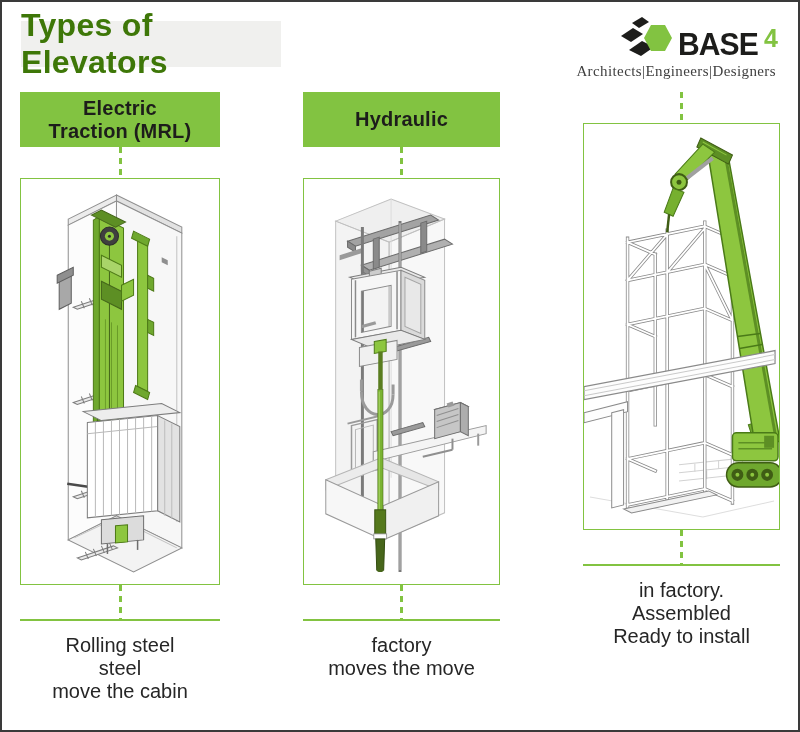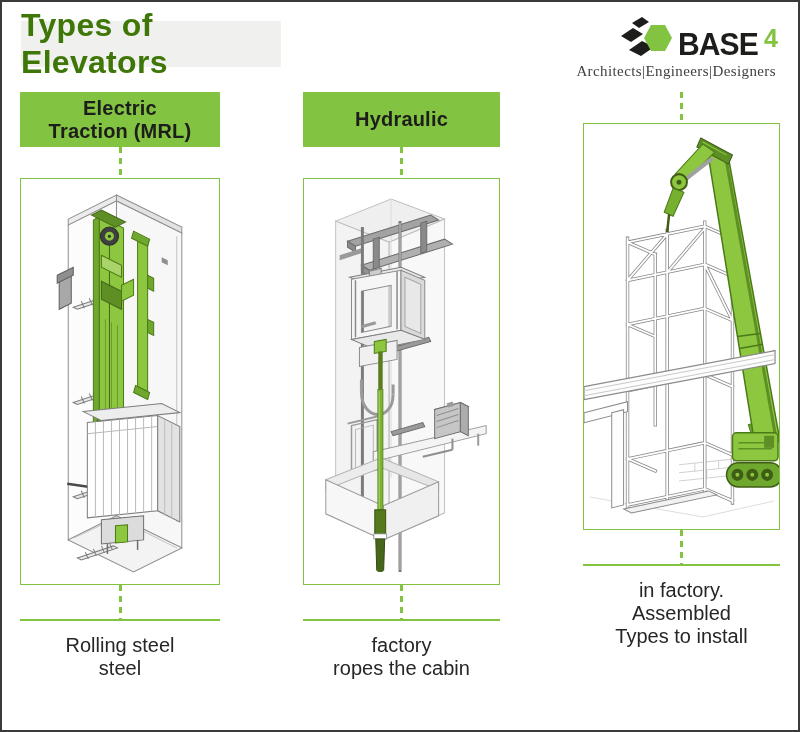--- a/index.html
+++ b/index.html
@@ -152,20 +152,21 @@
         <polygon points="94,346 106,345 106,362 94,363" fill="#8dc63f" stroke="#4d7a16" stroke-width="1"></polygon>
         <line x1="86" y1="364" x2="86" y2="374" stroke="#6e6e6e" stroke-width="1.5"></line>
         <line x1="116" y1="360" x2="116" y2="370" stroke="#6e6e6e" stroke-width="1.5"></line>
       </svg>
     </div>
     <div class="connector bottom"></div>
     <div class="divider"></div>
     <div class="caption">
       <span>Rolling steel</span>
       <span>steel</span>
+      <span>move the cabin</span>
     </div>
   </div>
 
   <div class="col col2">
     <div class="col-header">
       <span>Hydraulic</span>
     </div>
     <div class="connector"></div>
     <div class="illus-box">
       <svg viewBox="0 0 197 404" preserveAspectRatio="none">
@@ -233,21 +234,21 @@
         <rect x="71.5" y="330" width="11" height="26" fill="#55791c" stroke="#3a5512" stroke-width="1"></rect>
         <rect x="70.5" y="354" width="13" height="5" fill="#fdfdfd" stroke="#8a8a8a" stroke-width="0.8"></rect>
         <polygon points="72.5,359 81.5,359 80.5,390 73.5,390" fill="#47661b" stroke="#334d10" stroke-width="1"></polygon>
         <ellipse cx="77" cy="390" rx="3.5" ry="2" fill="#47661b"></ellipse>
       </svg>
     </div>
     <div class="connector bottom"></div>
     <div class="divider"></div>
     <div class="caption">
       <span>factory</span>
-      <span>ropes the cabin</span>
+      <span>moves the move</span>
     </div>
   </div>
 
   <div class="col col3">
     <div class="connector"></div>
     <div class="illus-box">
       <svg viewBox="0 0 197 404" preserveAspectRatio="none">
 
         <line x1="6" y1="372" x2="120" y2="392" stroke="#dedede" stroke-width="1"></line>
         <line x1="120" y1="392" x2="192" y2="376" stroke="#dedede" stroke-width="1"></line>
@@ -322,17 +323,17 @@
         <line x1="0" y1="271" x2="193" y2="235" stroke="#c9c9c9" stroke-width="1"></line>
         <polygon points="0,288 44,277 44,287 0,298" fill="#fdfdfd" stroke="#8a8a8a" stroke-width="1"></polygon>
         <polygon points="28,288 40,285 40,380 28,383" fill="#fdfdfd" stroke="#8a8a8a" stroke-width="1"></polygon>
       </svg>
     </div>
     <div class="connector bottom"></div>
     <div class="divider"></div>
     <div class="caption">
       <span>in factory.</span>
       <span>Assembled</span>
-      <span>Types to install</span>
+      <span>Ready to install</span>
     </div>
   </div>
 
 </div>
 
 </body></html>

